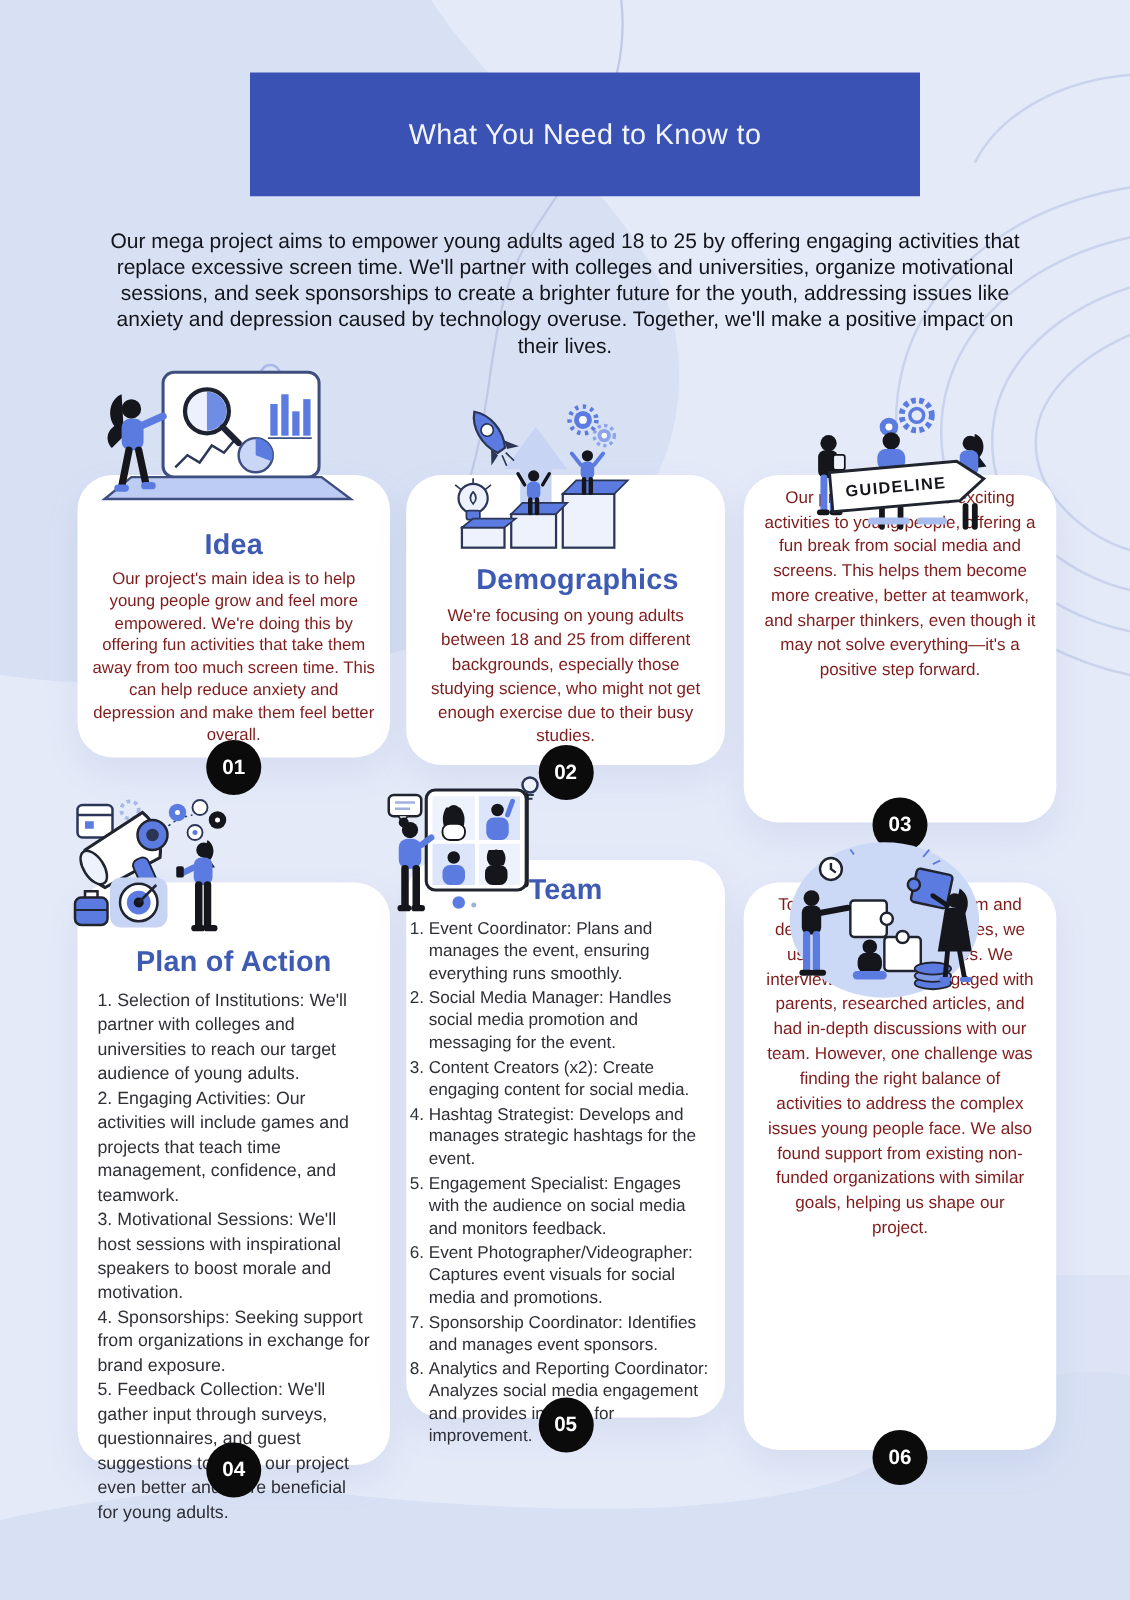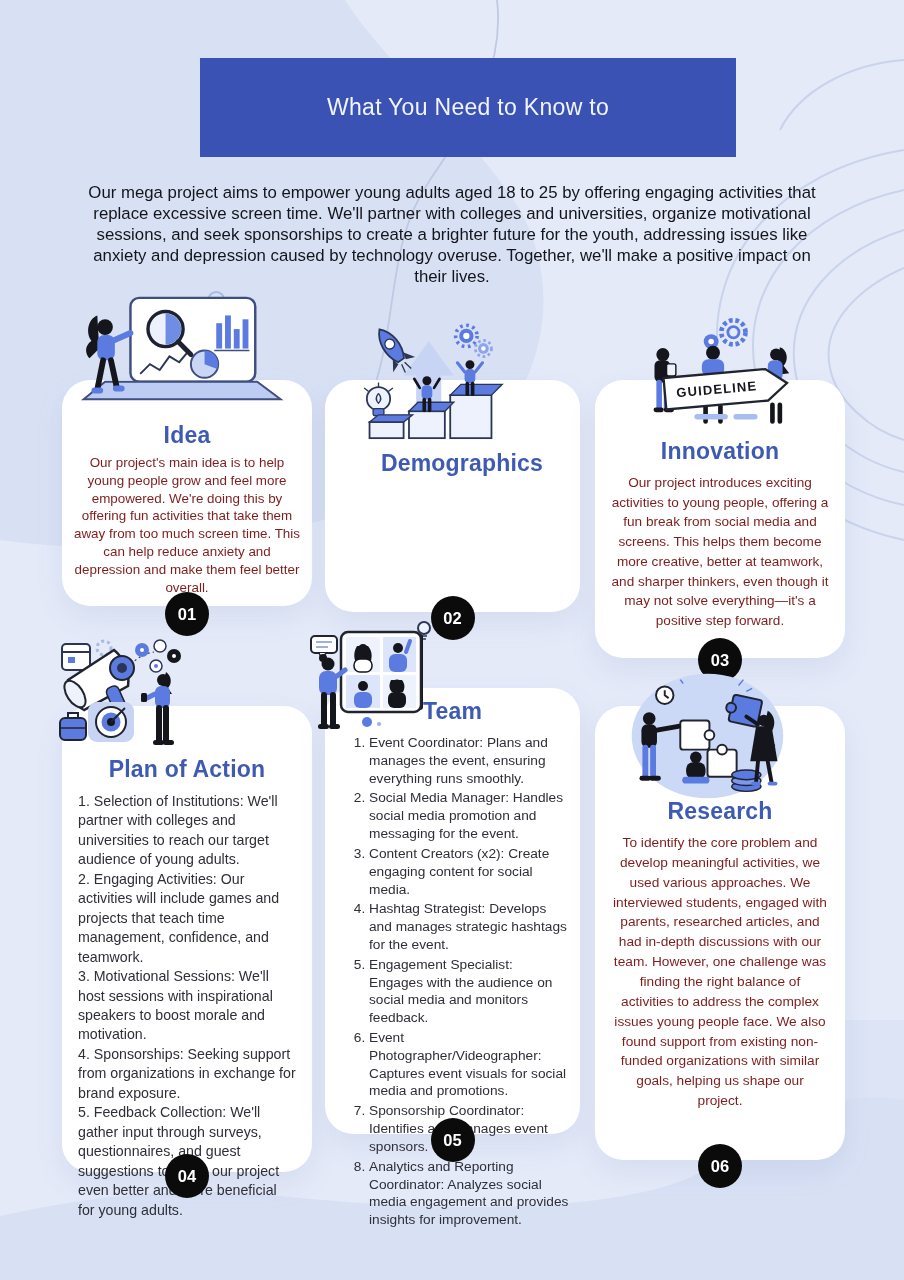--- a/index.html
+++ b/index.html
@@ -60,21 +60,21 @@
   
   .c4 { left:62px;  top:706px; width:250px; height:466px; }
   .c4 .illu { left:-4px; top:-68px; width:125px; height:112px; }
   .c4 h2 { margin-top:50px; }
   .c4 .plan { margin-top:9px; padding:0 16px; font-size:14.2px; line-height:1.37; }
   .c4 .badge { bottom:-26px; }
   
   .c5 { left:325px; top:688px; width:255px; height:446px; }
   .c5 .illu { left:-16px; top:-70px; width:125px; height:115px; }
   .c5 h2 { margin-top:10px; }
-  .c5 ol { margin-top:9px; padding-left:44px; padding-right:10px; font-size:13.7px; line-height:1.3; color:#2E2F37; }
+  .c5 ol { margin-top:9px; padding-left:18px; padding-right:10px; font-size:13.7px; line-height:1.3; color:#2E2F37; }
   .c5 li { margin-bottom:2px; }
   .c5 .badge { bottom:-28px; }
   
   .c6 { left:595px; top:706px; width:250px; height:454px; }
   .c6 .illu { left:26px; top:-38px; width:172px; height:136px; }
   .c6 h2 { margin-top:92px; }
   .c6 p  { margin-top:8px; padding:0 18px; font-size:13.7px; line-height:1.45; }
   .c6 .badge { bottom:-28px; }
 </style>
 </head>
@@ -177,20 +177,21 @@
         <path d="M73 91 L73 103 M79 91 L79 103" stroke="#15151C" stroke-width="4" stroke-linecap="round"></path>
       </g>
       <g>
         <path d="M118 60 L110 50 M130 60 L138 50" stroke="#5B7BE0" stroke-width="3.5" stroke-linecap="round"></path>
         <circle cx="124" cy="52" r="5" fill="#15151C"></circle>
         <rect x="118" y="57" width="12" height="16" rx="5" fill="#5B7BE0"></rect>
         <path d="M121 73 L121 85 M127 73 L127 85" stroke="#15151C" stroke-width="4" stroke-linecap="round"></path>
       </g>
     </svg>
     <h2>Demographics</h2>
+    <p class="body-center">We're focusing on young adults between 18 and 25 from different backgrounds, especially those studying science, who might not get enough exercise due to their busy studies.</p>
     <div class="badge">02</div>
   </section>
 
   <section class="card c3">
     <svg class="illu" viewBox="0 0 170 140">
       <g>
         <circle cx="100" cy="24" r="13" fill="none" stroke="#5B7BE0" stroke-width="5" stroke-dasharray="4 3"></circle>
         <circle cx="100" cy="24" r="6" fill="none" stroke="#5B7BE0" stroke-width="3"></circle>
         <circle cx="76" cy="34" r="8" fill="#5B7BE0"></circle>
           <circle cx="76" cy="34" r="3" fill="#fff"></circle>
@@ -214,21 +215,20 @@
         <rect x="137" y="54" width="16" height="22" rx="6" fill="#5B7BE0"></rect>
         <path d="M142 102 L142 120 M150 102 L150 120" stroke="#15151C" stroke-width="5" stroke-linecap="round"></path>
       </g>
       <g transform="rotate(-5 85 85)">
         <path d="M26 68 L136 68 L158 85 L136 102 L26 102 Z" fill="#fff" stroke="#20242F" stroke-width="2.5"></path>
         <text x="82" y="90" text-anchor="middle" font-size="14" font-weight="bold" letter-spacing="1.2" fill="#15151C">GUIDELINE</text>
       </g>
       <rect x="58" y="112" width="36" height="6" rx="3" fill="#A9BCF0"></rect>
       <rect x="100" y="112" width="26" height="6" rx="3" fill="#A9BCF0"></rect>
     </svg>
-    <h2>Innovation</h2>
     <p class="body-center">Our project introduces exciting activities to young people, offering a fun break from social media and screens. This helps them become more creative, better at teamwork, and sharper thinkers, even though it may not solve everything—it's a positive step forward.</p>
     <div class="badge">03</div>
   </section>
 
   <section class="card c4">
     <svg class="illu" viewBox="0 0 125 112">
       <g>
         <rect x="4" y="6" width="28" height="26" rx="4" fill="#fff" stroke="#2B3657" stroke-width="2"></rect>
         <line x1="4" y1="14" x2="32" y2="14" stroke="#2B3657" stroke-width="2"></line>
         <rect x="10" y="19" width="7" height="6" fill="#5B7BE0"></rect>
@@ -387,18 +387,17 @@
       <g>
         <path d="M150 44 c10 6 8 20 0 26 l8 10 -16 0 z" fill="#15151C"></path>
         <circle cx="146" cy="54" r="6" fill="#15151C"></circle>
         <line x1="140" y1="58" x2="128" y2="50" stroke="#15151C" stroke-width="4" stroke-linecap="round"></line>
         <path d="M138 60 L154 60 L160 96 L132 96 Z" fill="#15151C"></path>
         <path d="M140 96 L138 118 M150 96 L154 118" stroke="#15151C" stroke-width="4" stroke-linecap="round"></path>
         <rect x="133" y="117" width="10" height="4" rx="2" fill="#5B7BE0"></rect>
           <rect x="150" y="117" width="10" height="4" rx="2" fill="#5B7BE0"></rect>
       </g>
     </svg>
-    <h2>Research</h2>
     <p class="body-center">To identify the core problem and develop meaningful activities, we used various approaches. We interviewed students, engaged with parents, researched articles, and had in-depth discussions with our team. However, one challenge was finding the right balance of activities to address the complex issues young people face. We also found support from existing non-funded organizations with similar goals, helping us shape our project.</p>
     <div class="badge">06</div>
   </section>
 
 </div>
 
 </body></html>

